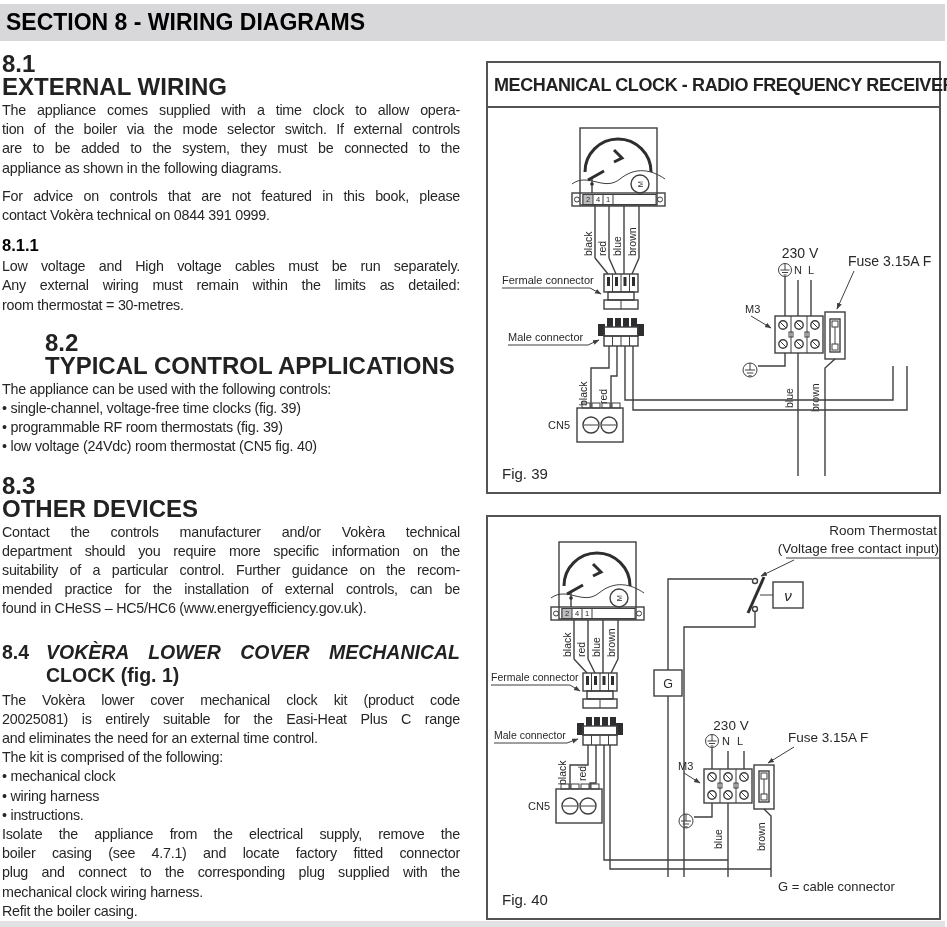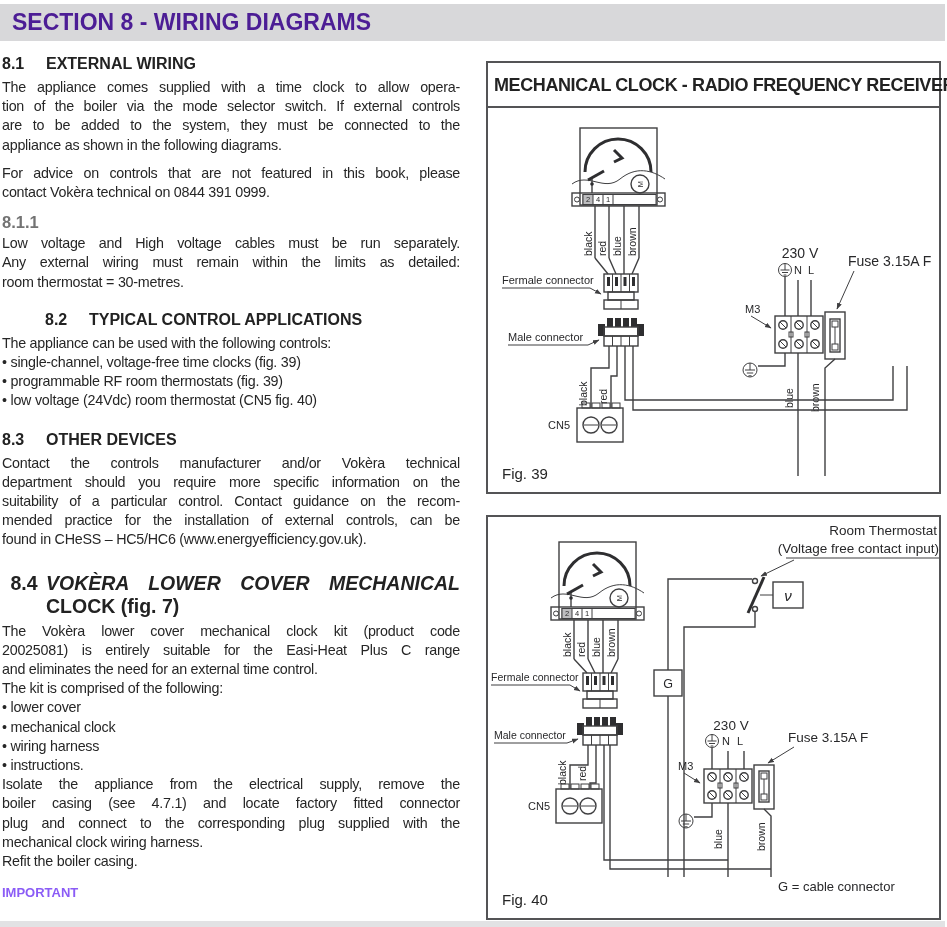--- a/index.html
+++ b/index.html
@@ -1,32 +1,32 @@
 <!DOCTYPE html>
 <html><head>
 <meta charset="utf-8">
 <style>
   html,body{margin:0;padding:0;background:#ffffff;}
   #page{position:relative;width:947px;height:927px;background:#fff;overflow:hidden;
         font-family:"Liberation Sans","DejaVu Sans",sans-serif;color:#262626;}
   
   .secbar{position:absolute;left:0;top:4px;width:945px;height:37px;background:#d8d8da;
           display:flex;align-items:center;}
-  .secbar .t{font-size:23px;font-weight:bold;color:#4c1d95;padding-left:12px;letter-spacing:0;}
+  .secbar .t{font-size:23px;font-weight:bold;color:#000000;padding-left:6px;letter-spacing:0;}
   
   #leftcol{position:absolute;left:2px;top:52px;width:458px;}
   .ln{font-size:14.3px;letter-spacing:-0.25px;line-height:19.2px;text-align:left;white-space:normal;}
   .jl{text-align:justify;text-align-last:justify;}
-  .h2{display:flex;font-weight:bold;font-size:16px;line-height:23px;margin:0 0 3px 0;color:#222;}
+  .h2{display:flex;font-weight:bold;font-size:24px;line-height:23px;margin:0 0 3px 0;color:#222;flex-direction:column;}
   .h2 .hnum{width:44px;flex:0 0 auto;}
-  .h3{display:flex;font-weight:bold;font-size:16.5px;line-height:19px;margin:11px 0 2px 0;color:#737373;}
+  .h3{display:flex;font-weight:bold;font-size:16.5px;line-height:19px;margin:11px 0 2px 0;color:#000000;}
   .h3 .hnum{width:46px;flex:0 0 auto;}
   .mt9{margin-top:9px;} .mt16{margin-top:16px;margin-left:43px;} .mt17{margin-top:17px;}
   .h84{display:flex;font-weight:bold;font-size:19.5px;line-height:23px;margin:22px 0 4px 0;color:#222;}
-  .h84 .hnum{width:44px;flex:0 0 auto;text-align:center;}
+  .h84 .hnum{width:44px;flex:0 0 auto;}
   .h84 .htxt{flex:1;}
   .h84 .l1{text-align:justify;text-align-last:justify;}
   .important{font-weight:bold;font-size:13px;margin-top:14px;color:#8b5cf6;}
   
   .figbox{position:absolute;left:486px;width:455px;background:#fff;border:2px solid #545456;box-sizing:border-box;}
   #fig39box{top:61px;height:433px;}
   #fig40box{top:515px;height:405px;}
   .figtitle{font-weight:bold;font-size:18px;letter-spacing:-0.4px;white-space:nowrap;
             padding:12px 4px 10px 6px;border-bottom:2px solid #545456;color:#222;}
   .figcap{position:absolute;left:14px;bottom:10px;font-size:15px;color:#262626;}
@@ -88,40 +88,39 @@
         <div class="ln">• low voltage (24Vdc) room thermostat (CN5 fig. 40)</div>
       </div>
 
     <div class="h2 mt17">
       <span class="hnum">8.3</span>
       <span>OTHER DEVICES</span>
     </div>
     <div>
         <div class="ln jl">Contact the controls manufacturer and/or Vokèra technical</div>
         <div class="ln jl">department should you require more specific information on the</div>
-        <div class="ln jl">suitability of a particular control. Contact guidance on the recom-</div>
+        <div class="ln jl">suitability of a particular control. Further guidance on the recom-</div>
         <div class="ln jl">mended practice for the installation of external controls, can be</div>
         <div class="ln">found in CHeSS – HC5/HC6 (www.energyefficiency.gov.uk).</div>
       </div>
 
     <div class="h84">
       <span class="hnum">8.4</span>
       <span class="htxt">
         <span class="l1" style="display:block;font-style:italic;">VOKÈRA LOWER COVER MECHANICAL</span>
-        <span style="display:block;">CLOCK (fig. 7)</span>
+        <span style="display:block;">CLOCK (fig. 1)</span>
       </span>
     </div>
     <div>
         <div class="ln jl">The Vokèra lower cover mechanical clock kit (product code</div>
         <div class="ln jl">20025081) is entirely suitable for the Easi-Heat Plus C range</div>
         <div class="ln">and eliminates the need for an external time control.</div>
       </div>
     <div>
         <div class="ln">The kit is comprised of the following:</div>
-        <div class="ln">• lower cover</div>
         <div class="ln">• mechanical clock</div>
         <div class="ln">• wiring harness</div>
         <div class="ln">• instructions.</div>
       </div>
     <div>
         <div class="ln jl">Isolate the appliance from the electrical supply, remove the</div>
         <div class="ln jl">boiler casing (see 4.7.1) and locate factory fitted connector</div>
         <div class="ln jl">plug and connect to the corresponding plug supplied with the</div>
         <div class="ln">mechanical clock wiring harness.</div>
       </div>

